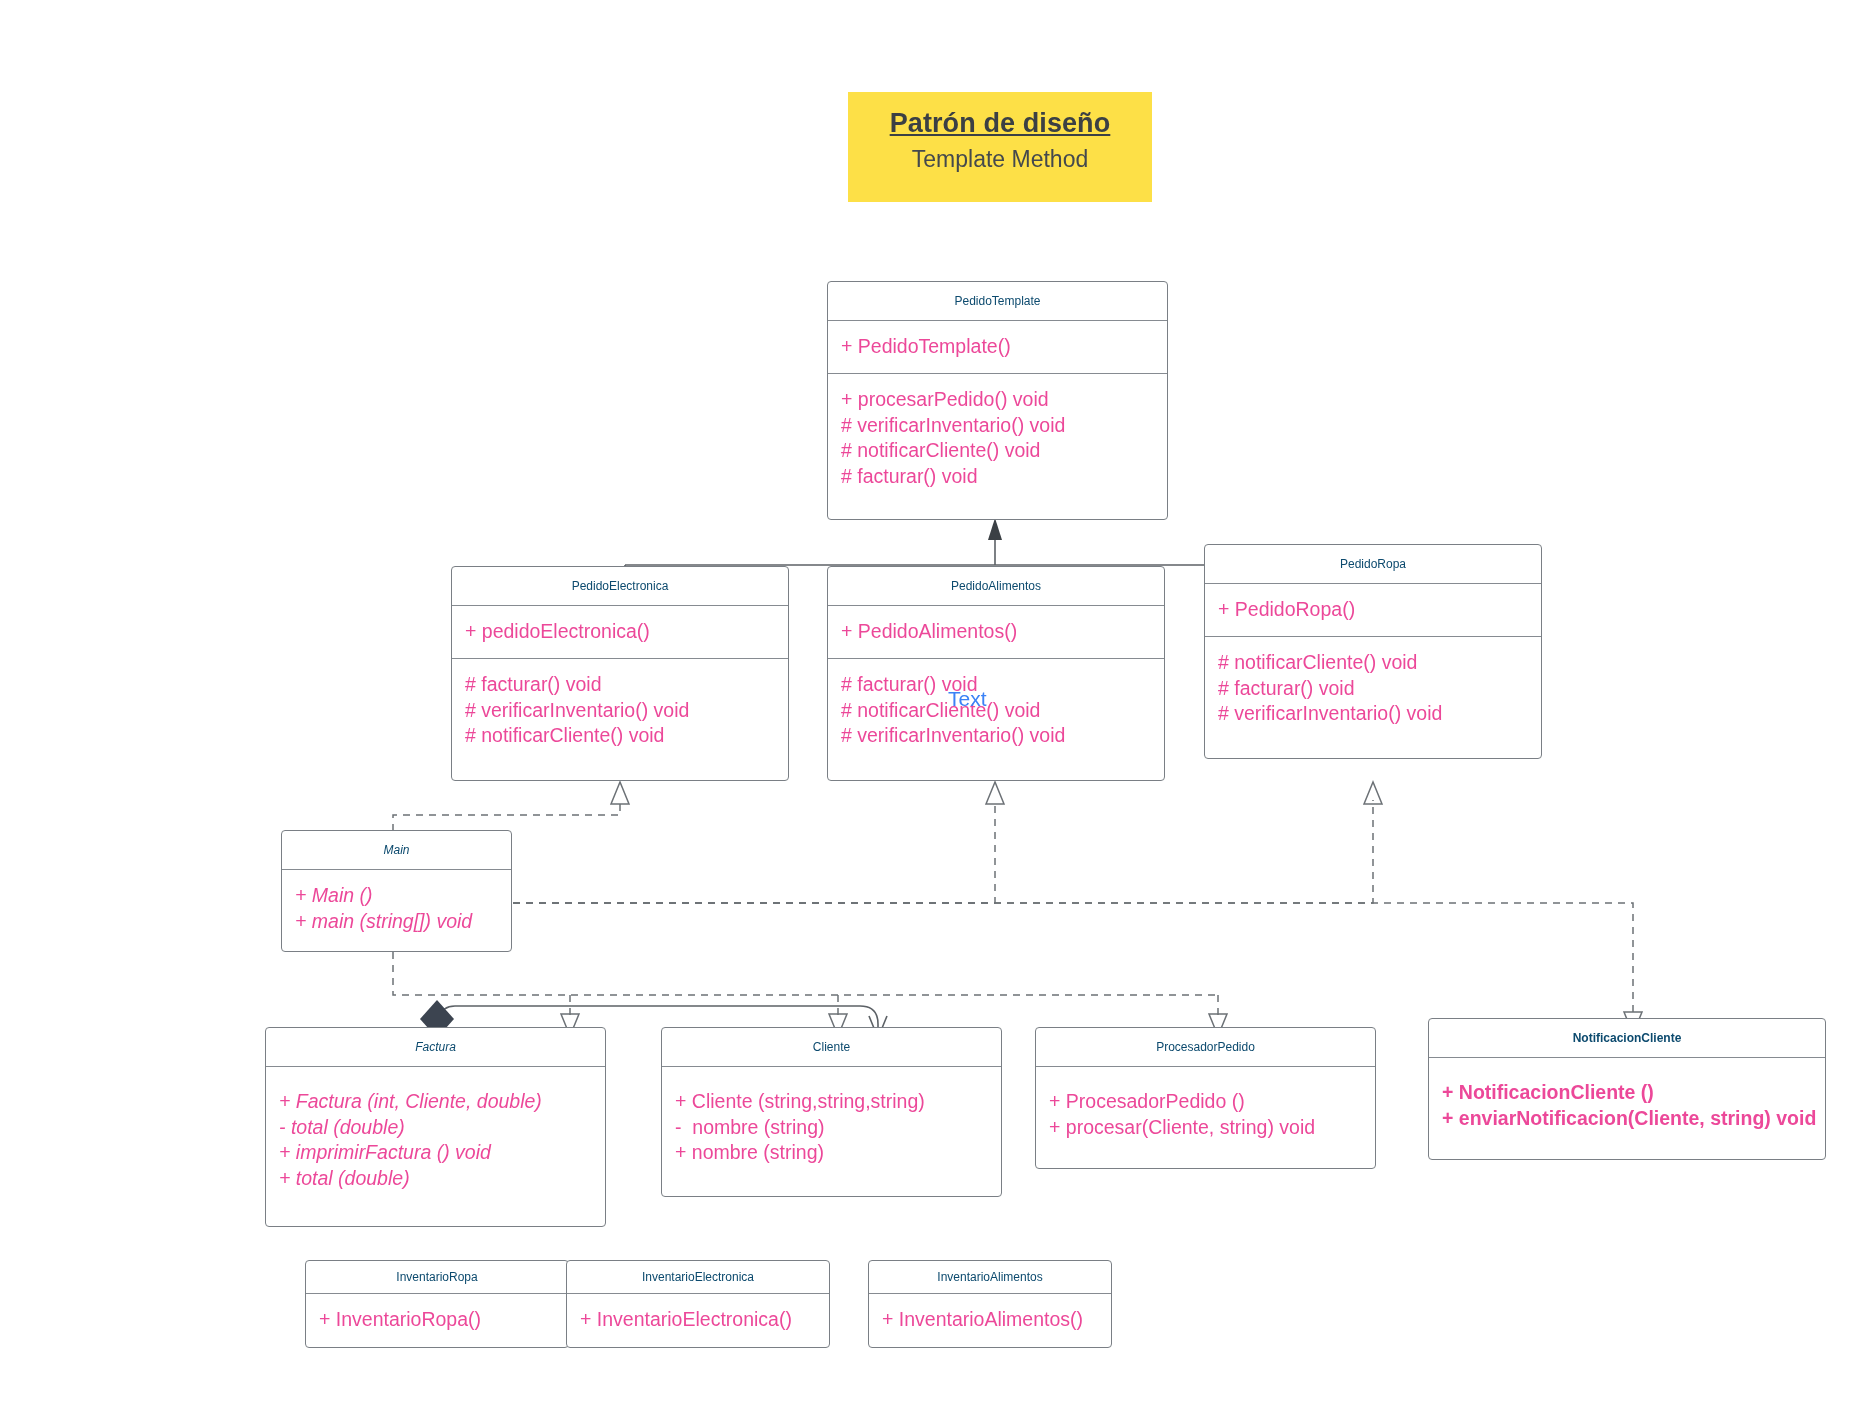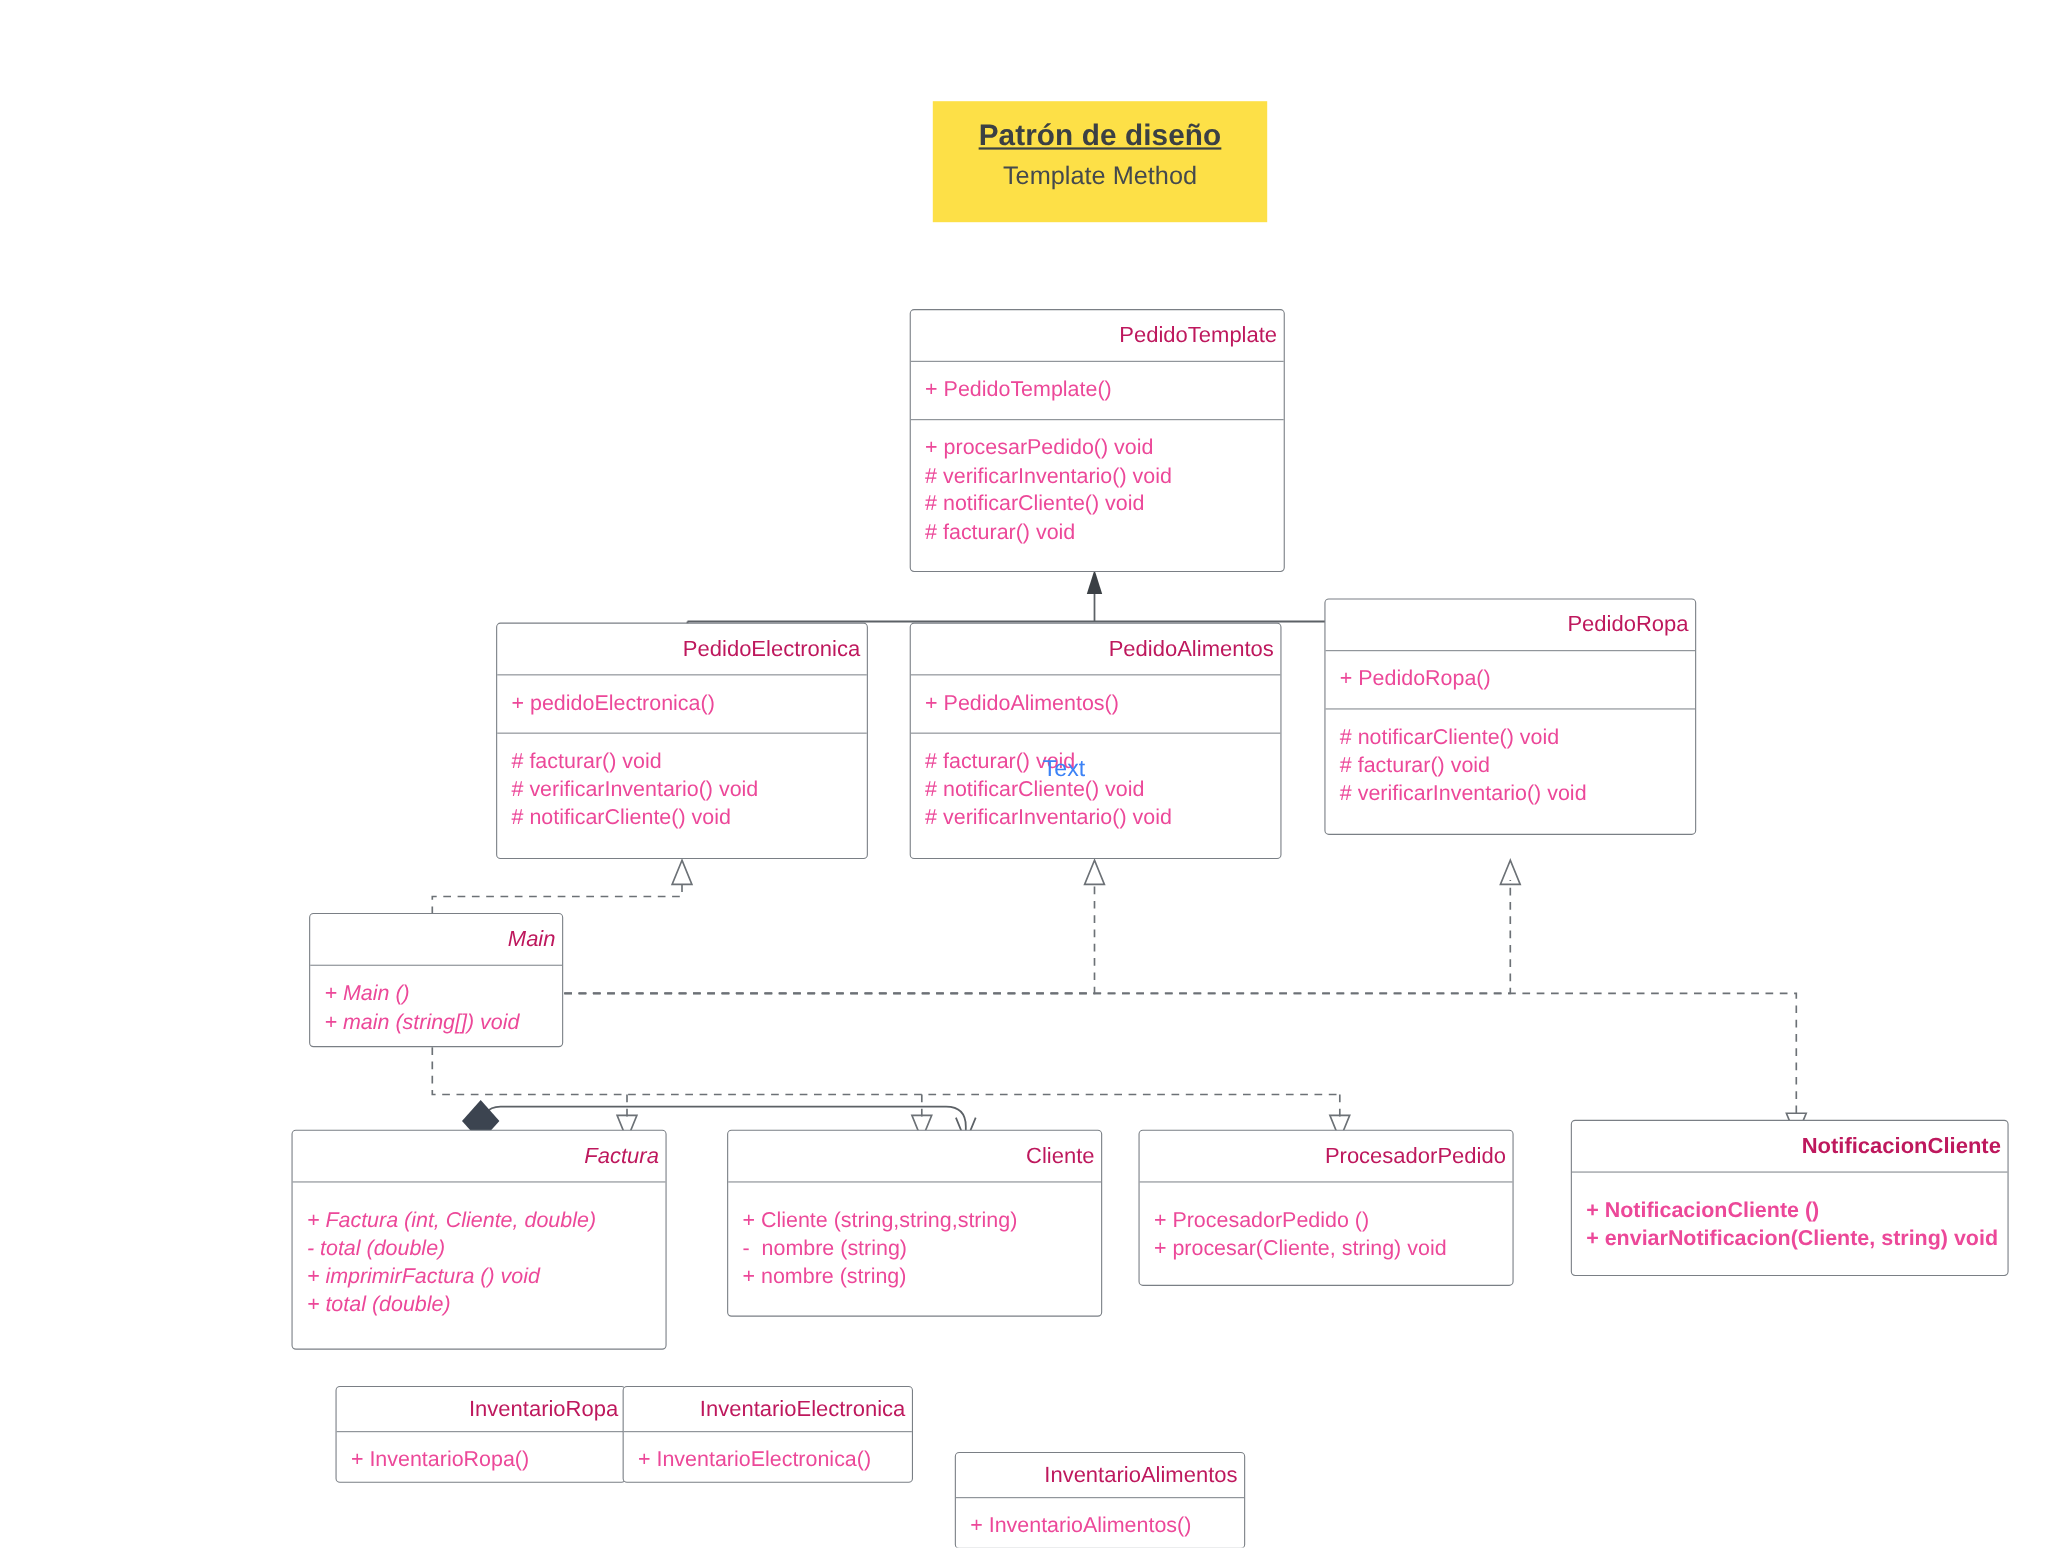--- a/index.html
+++ b/index.html
@@ -49,25 +49,25 @@
   .uml {
     position: absolute;
     box-sizing: border-box;
     background: #ffffff;
     border: 1.6px solid #7a7f85;
     border-radius: 4px;
     color: #3b4045;
     z-index: 5;
   }
   .uml .cname {
-    text-align: right;
-    font-size: 20px;
+    text-align: center;
+    font-size: 12px;
     line-height: 1;
     padding: 13px 6px 13px 6px;
-    color: #be185d;
+    color: #0c4a6e;
   }
   .uml .sep {
     height: 1.4px;
     background: #868b91;
     width: 100%;
   }
   .uml .sect {
     padding: 13px 13px 13px 13px;
     font-size: 19.5px;
     line-height: 25.5px;
@@ -239,19 +239,19 @@
     <div class="sep"></div>
     <div class="sect">+ InventarioRopa()</div>
   </div>
 
   <div class="uml" style="left:566px; top:1260px; width:264px; height:88px;">
     <div class="cname" style="padding:10px 6px 10px 6px;">InventarioElectronica</div>
     <div class="sep"></div>
     <div class="sect">+ InventarioElectronica()</div>
   </div>
 
-  <div class="uml" style="left:868px; top:1320px; width:264px; height:88px;">
+  <div class="uml" style="left:868px; top:1260px; width:244px; height:88px;">
     <div class="cname" style="padding:10px 6px 10px 6px;">InventarioAlimentos</div>
     <div class="sep"></div>
     <div class="sect">+ InventarioAlimentos()</div>
   </div>
 
 </div>
 
 </body></html>

